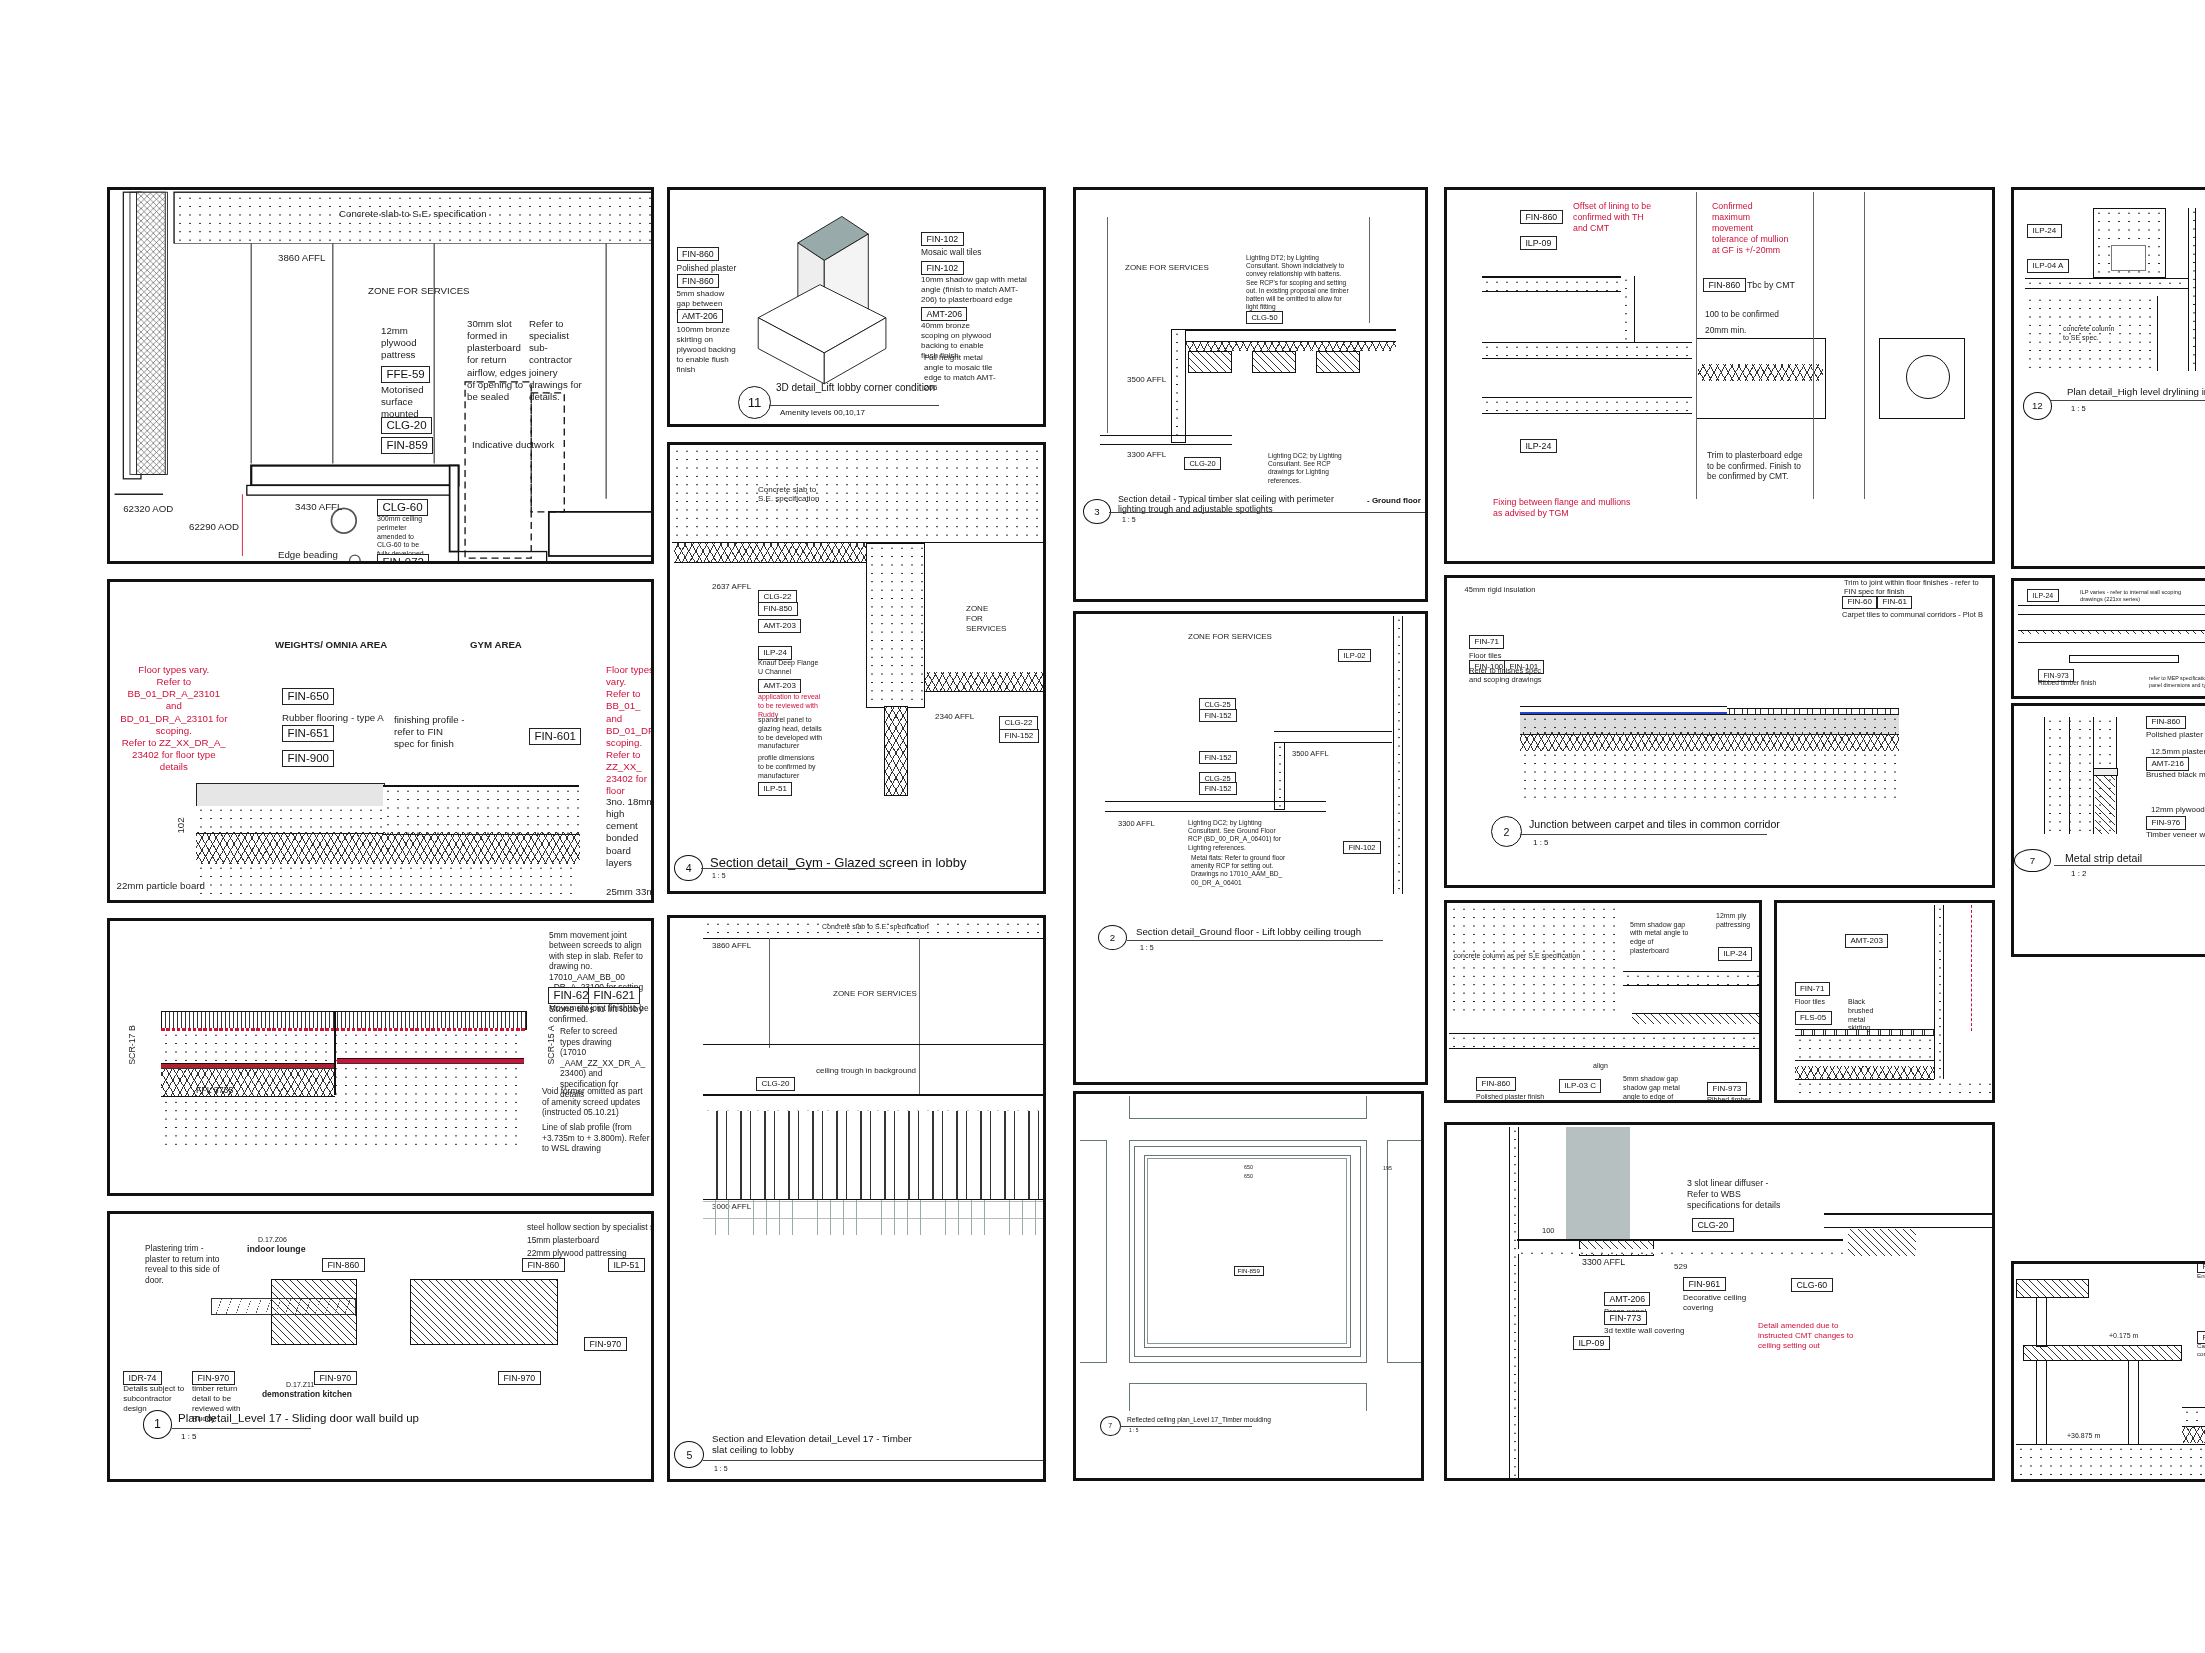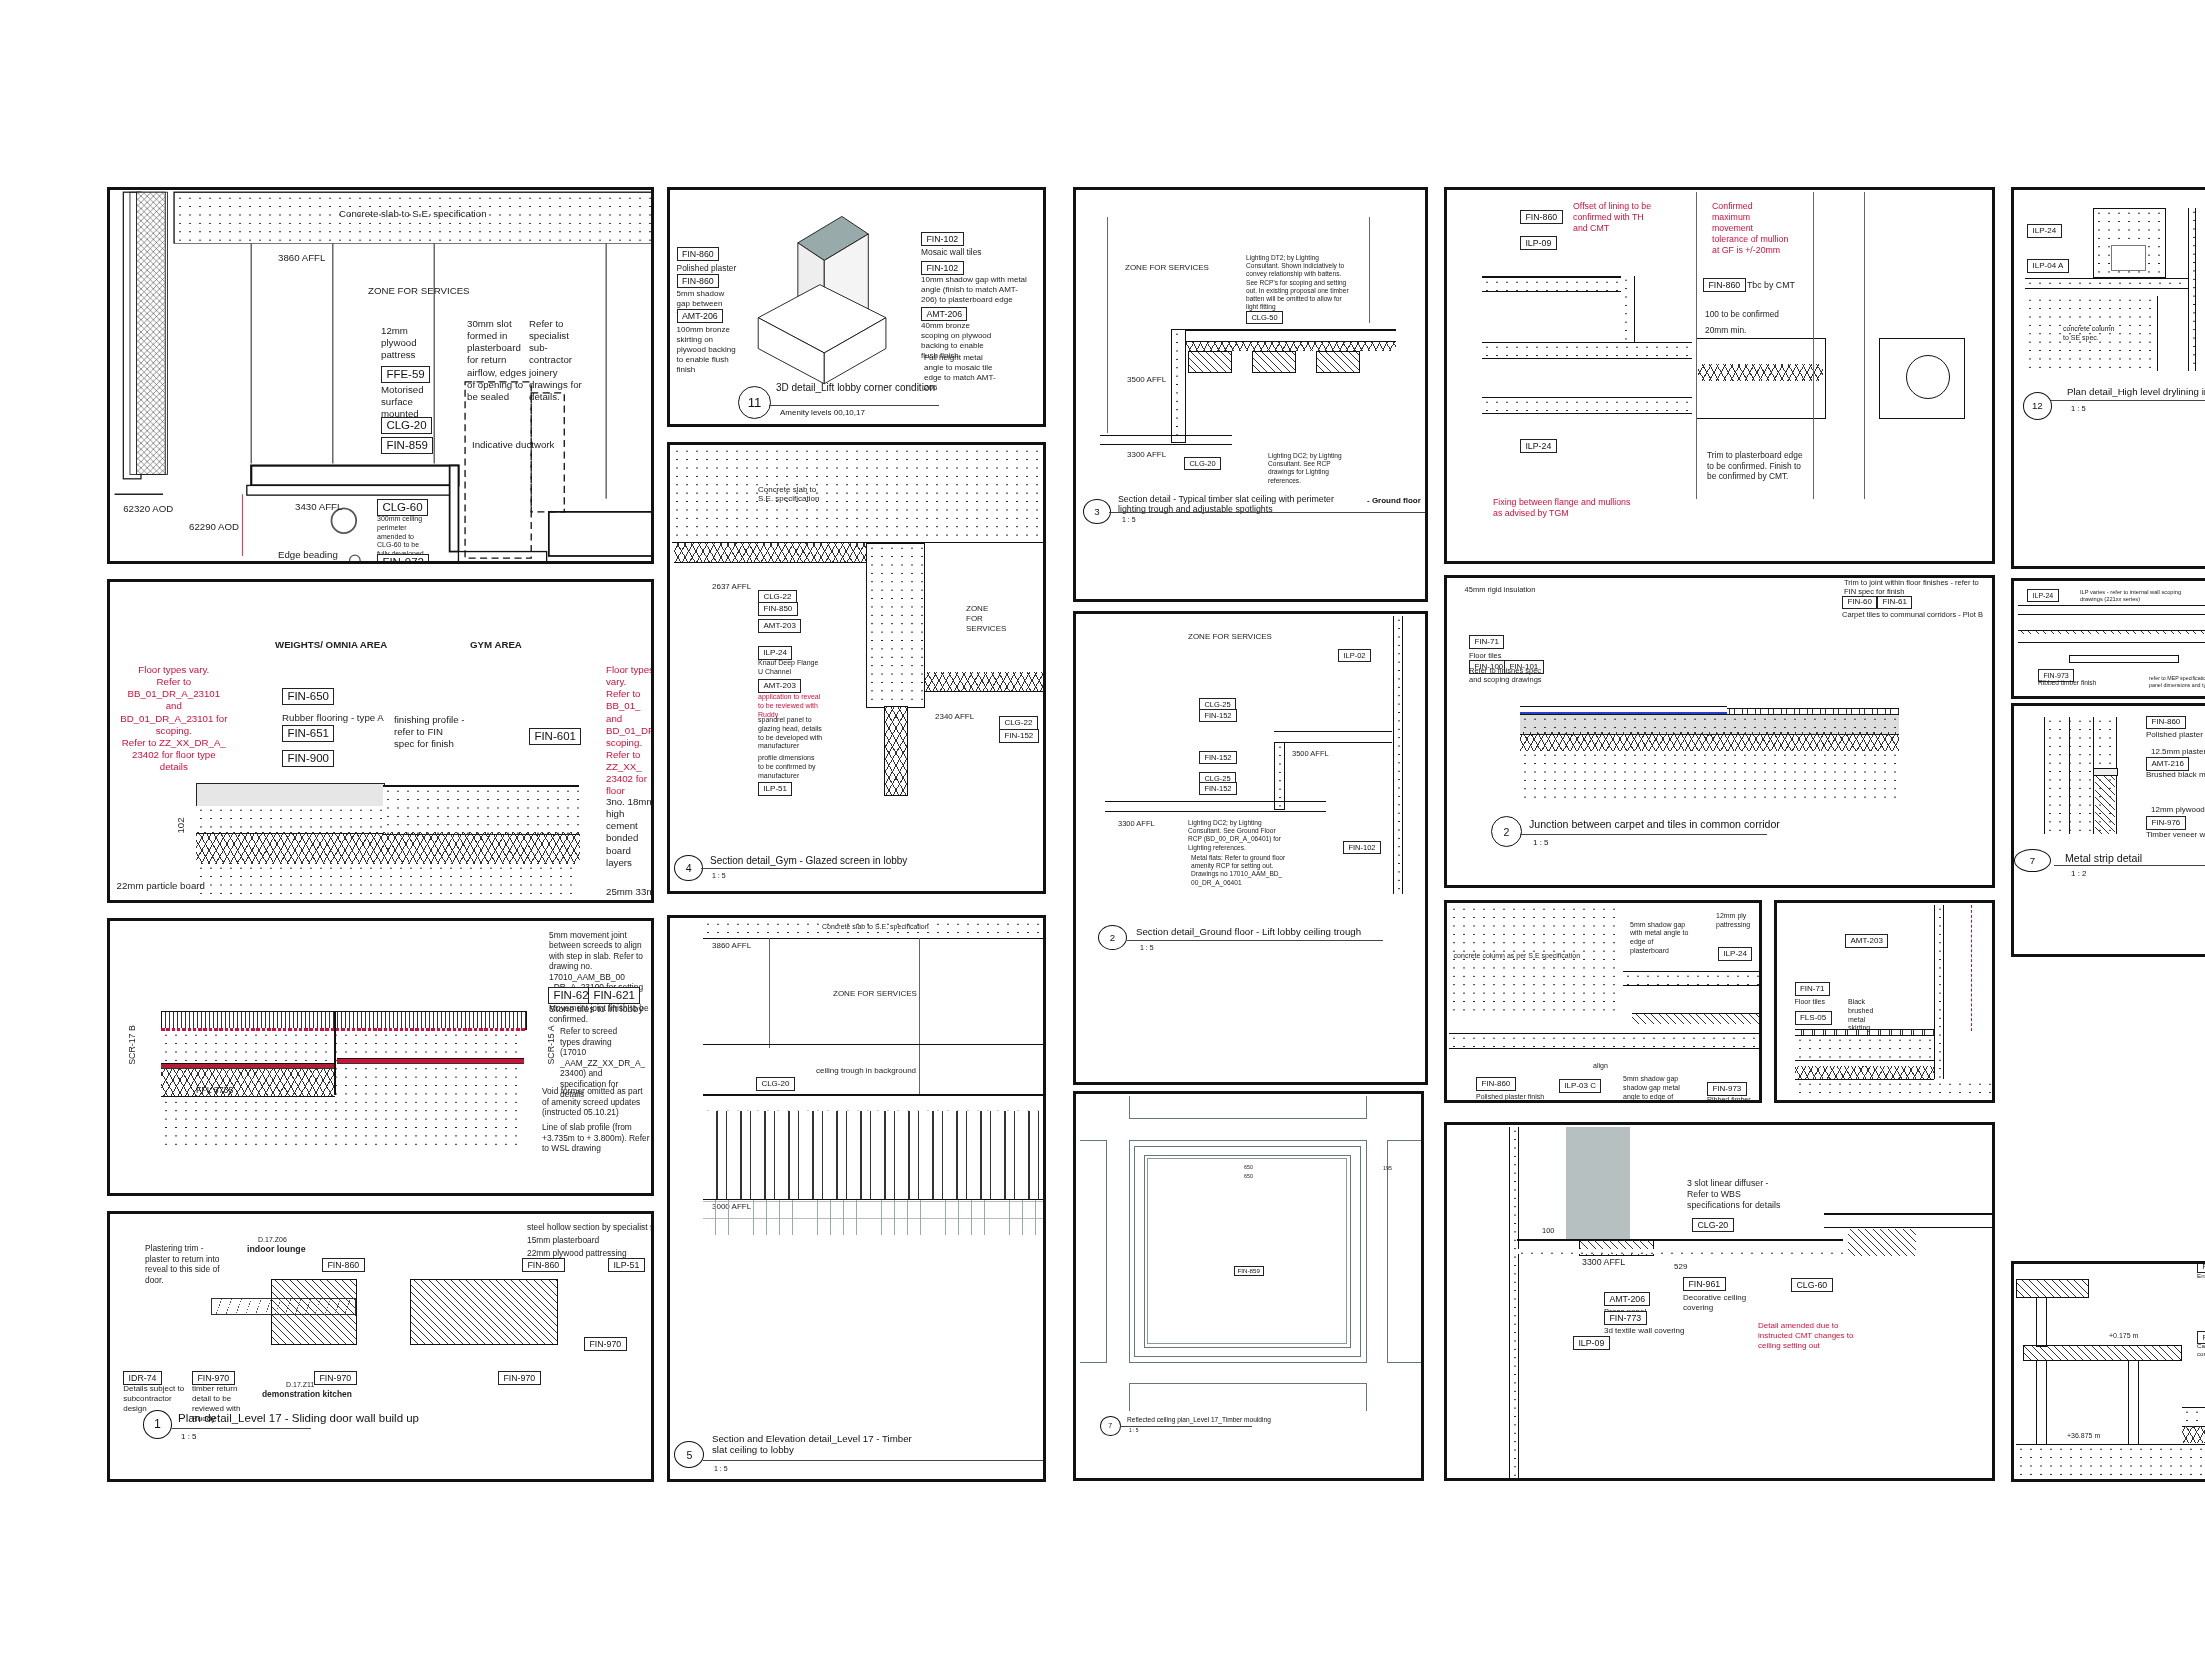--- a/index.html
+++ b/index.html
@@ -199,21 +199,21 @@
   <div class="tag" style="left:88px;top:234px;font-size:8px;">AMT-203</div>
   <div class="note red" style="left:88px;top:248px;width:66px;font-size:7px;">application to reveal to be reviewed with Ruddy</div>
   <div class="note" style="left:88px;top:271px;width:66px;font-size:7px;">spandrel panel to glazing head, details to be developed with manufacturer</div>
   <div class="note" style="left:88px;top:309px;width:62px;font-size:7px;">profile dimensions to be confirmed by manufacturer</div>
   <div class="tag" style="left:88px;top:337px;font-size:8px;">ILP-51</div>
   <div class="note" style="left:296px;top:159px;width:35px;font-size:8px;">ZONE FOR SERVICES</div>
   <div class="lbl" style="left:265px;top:267px;font-size:8px;">2340 AFFL</div>
   <div class="tag" style="left:329px;top:271px;font-size:8px;">CLG-22</div>
   <div class="tag" style="left:329px;top:284px;font-size:8px;">FIN-152</div>
   <div class="title-circle" style="left:4.4px;top:410px;width:26.5px;height:24px;font-size:10.6px;">4</div>
-  <div class="title-text" style="left:40px;top:410px;font-size:10px;">Section detail_Gym - Glazed screen in lobby</div>
+  <div class="title-text" style="left:40px;top:410px;font-size:13px;">Section detail_Gym - Glazed screen in lobby</div>
   <div class="title-line" style="left:31px;top:423px;width:190px;height:0.9px;"></div>
   <div class="scale" style="left:42px;top:427px;font-size:7px;">1 : 5</div>
 </div>
 
 <div class="panel" style="left:667px;top:915px;width:379px;height:567px;">
   <div class="conc" style="position:absolute;left:33px;top:2.2px;width:344px;height:17.6px;border-bottom:1.3px solid #111;"></div>
   <div class="lbl" style="left:152px;top:5.3px;font-size:7px;">Concrete slab to S.E. specification</div>
   <div class="lbl" style="left:42px;top:23px;font-size:8px;">3860 AFFL</div>
   <div style="position:absolute;left:99px;top:20px;width:1.3px;height:110px;background:#666;"></div>
   <div style="position:absolute;left:249px;top:20px;width:1.3px;height:157px;background:#666;"></div>

